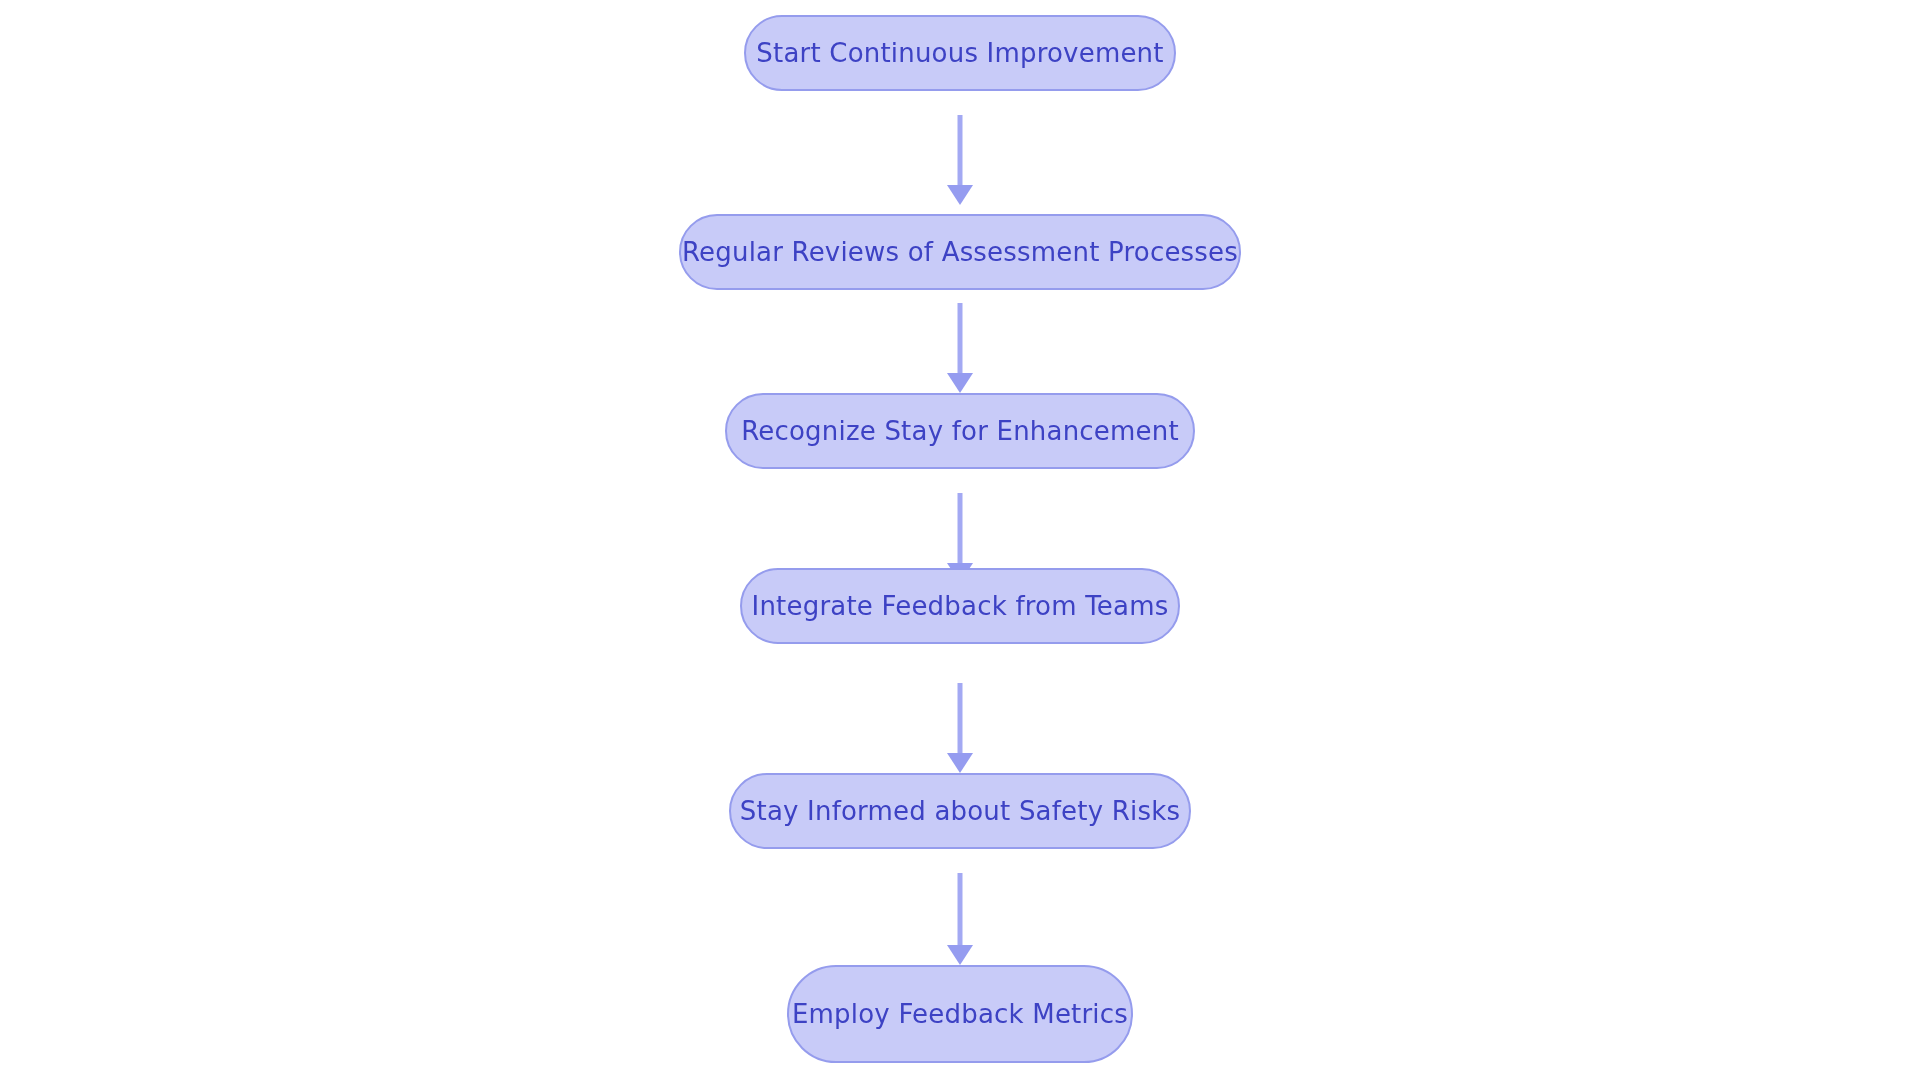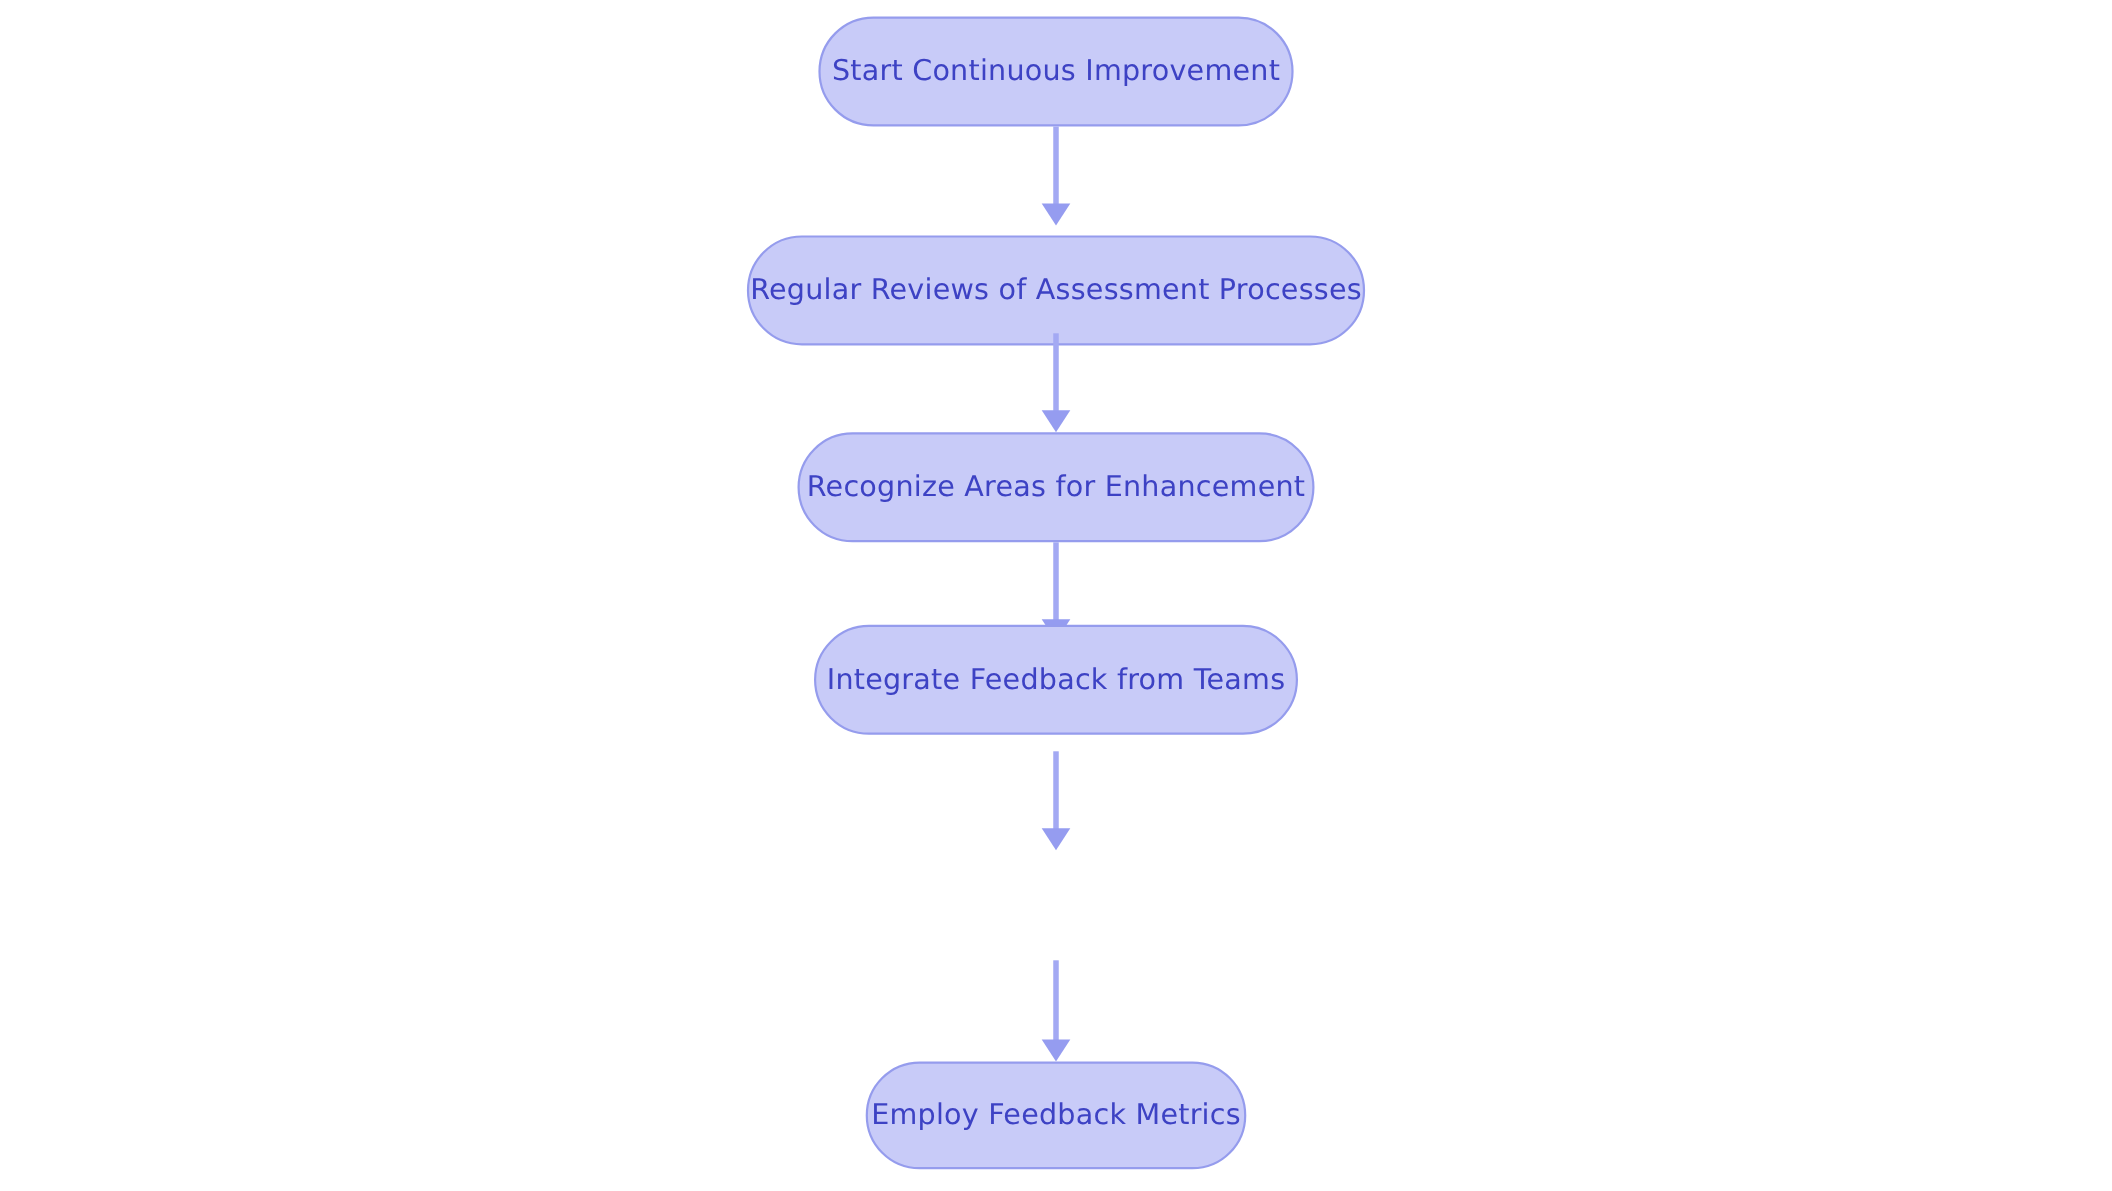--- a/index.html
+++ b/index.html
@@ -14,21 +14,21 @@
     position: relative;
     width: 1920px;
     height: 1083px;
     background: var(--bg, #ffffff);
     overflow: hidden;
   }
   .flow-node {
     position: absolute;
     left: 50%;
     transform: translateX(-50%);
-    height: 100px;
+    height: 76px;
     box-sizing: border-box;
     background: var(--node-fill, #c8cbf8);
     border: 2px solid var(--node-border, #959ced);
     border-radius: 50px;
     display: flex;
     align-items: center;
     justify-content: center;
     text-align: center;
   }
   .flow-node .node-label {
@@ -82,37 +82,40 @@
   <div class="flow-node" style="top:214px; width:562px;">
     <span class="node-label">Regular Reviews of Assessment Processes</span>
   </div>
 
   <div class="flow-arrow" style="top:303px; height:90px;">
     <div class="arrow-line"></div>
     <div class="arrow-head"></div>
   </div>
 
   <div class="flow-node" style="top:393px; width:470px;">
-    <span class="node-label">Recognize Areas for Enhancement</span>
+    <span class="node-label">Recognize Stay for Enhancement</span>
   </div>
 
   <div class="flow-arrow" style="top:493px; height:90px;">
     <div class="arrow-line"></div>
     <div class="arrow-head"></div>
   </div>
 
   <div class="flow-node" style="top:568px; width:440px;">
     <span class="node-label">Integrate Feedback from Teams</span>
   </div>
 
   <div class="flow-arrow" style="top:683px; height:90px;">
     <div class="arrow-line"></div>
     <div class="arrow-head"></div>
   </div>
 
+  <div class="flow-node" style="top:773px; width:462px;">
+    <span class="node-label">Stay Informed about Safety Risks</span>
+  </div>
 
   <div class="flow-arrow" style="top:873px; height:92px;">
     <div class="arrow-line"></div>
     <div class="arrow-head"></div>
   </div>
 
   <div class="flow-node" style="top:965px; width:346px; height:98px;">
     <span class="node-label">Employ Feedback Metrics</span>
   </div>
 

